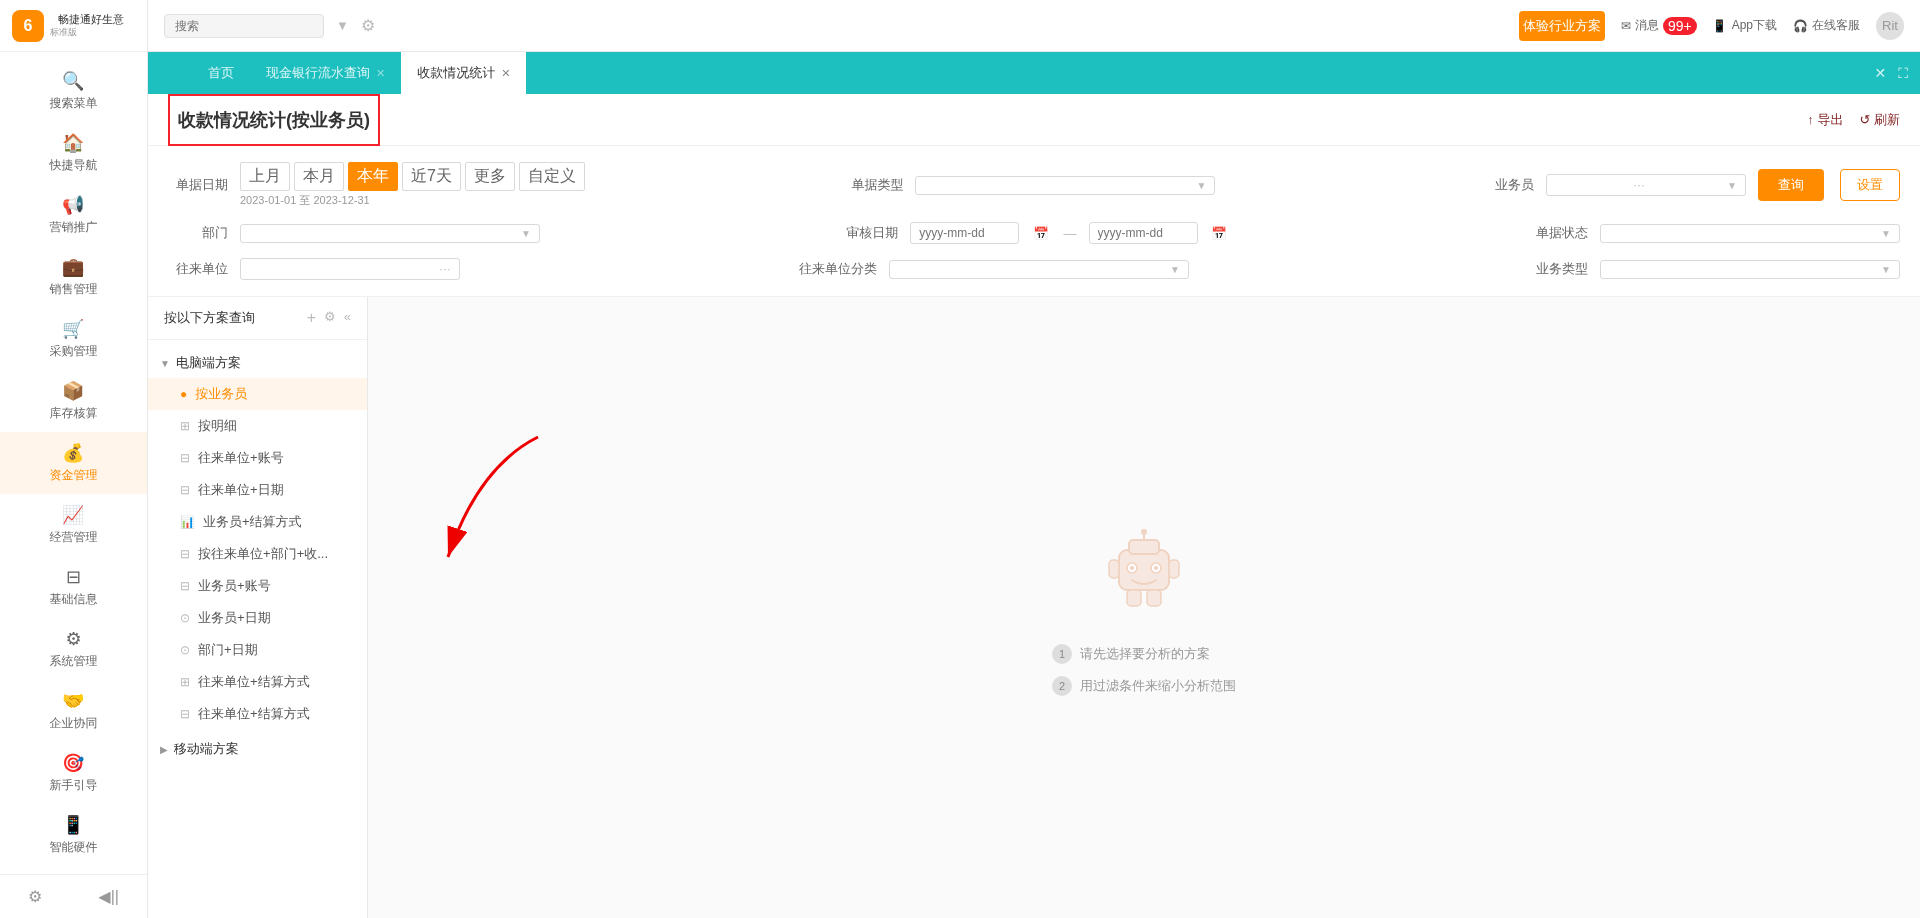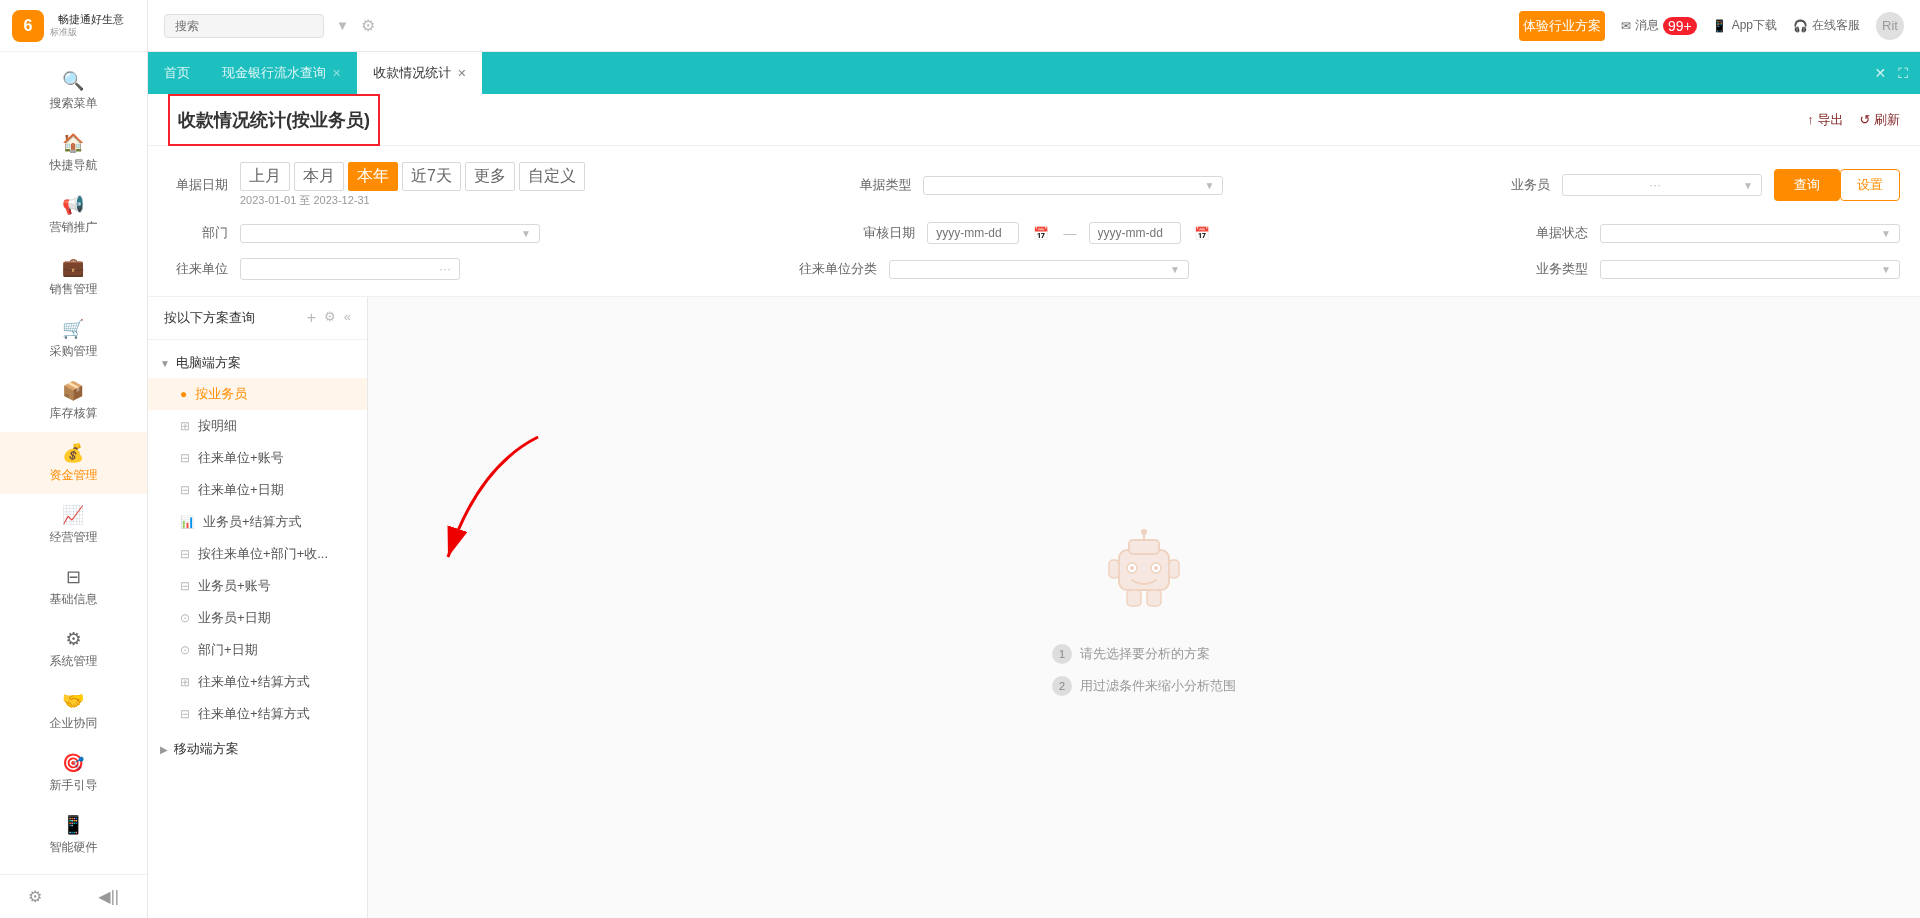--- a/index.html
+++ b/index.html
@@ -169,21 +169,21 @@
     }
     .tab-item.active {
       background: #fff;
       color: #333;
     }
     .tab-item .tab-close {
       margin-left: 6px;
       opacity: 0.6;
       font-size: 11px;
     }
-    .tab-item.home { font-weight: normal; }
+    .tab-item.home { font-weight: normal; margin-left: 44px; }
     .tabbar-controls {
       margin-left: auto;
       display: flex;
       align-items: center;
       padding-right: 12px;
       gap: 12px;
     }
     .tabbar-ctrl-btn {
       color: rgba(255,255,255,0.8);
       cursor: pointer;
@@ -251,21 +251,21 @@
       background: #ff8c00;
       color: white;
       border-color: #ff8c00;
     }
     .date-input {
       border: 1px solid #d9d9d9;
       border-radius: 3px;
       padding: 3px 8px;
       font-size: 12px;
       color: #666;
-      width: 92px;
+      width: 109px;
     }
     .filter-select {
       border: 1px solid #d9d9d9;
       border-radius: 3px;
       padding: 3px 8px;
       font-size: 12px;
       color: #666;
       min-width: 200px;
       display: flex;
       align-items: center;
@@ -288,21 +288,21 @@
       justify-content: space-between;
       cursor: pointer;
       background: #fff;
     }
     .chevron-down {
       color: #bbb;
       font-size: 10px;
     }
     .filter-actions {
       display: flex;
-      gap: 0;
+      gap: 16px;
       margin-left: auto;
       justify-content: flex-end;
     }
     .btn-query {
       background: #ff8c00;
       color: white;
       border: none;
       border-radius: 4px;
       padding: 6px 20px;
       cursor: pointer;

